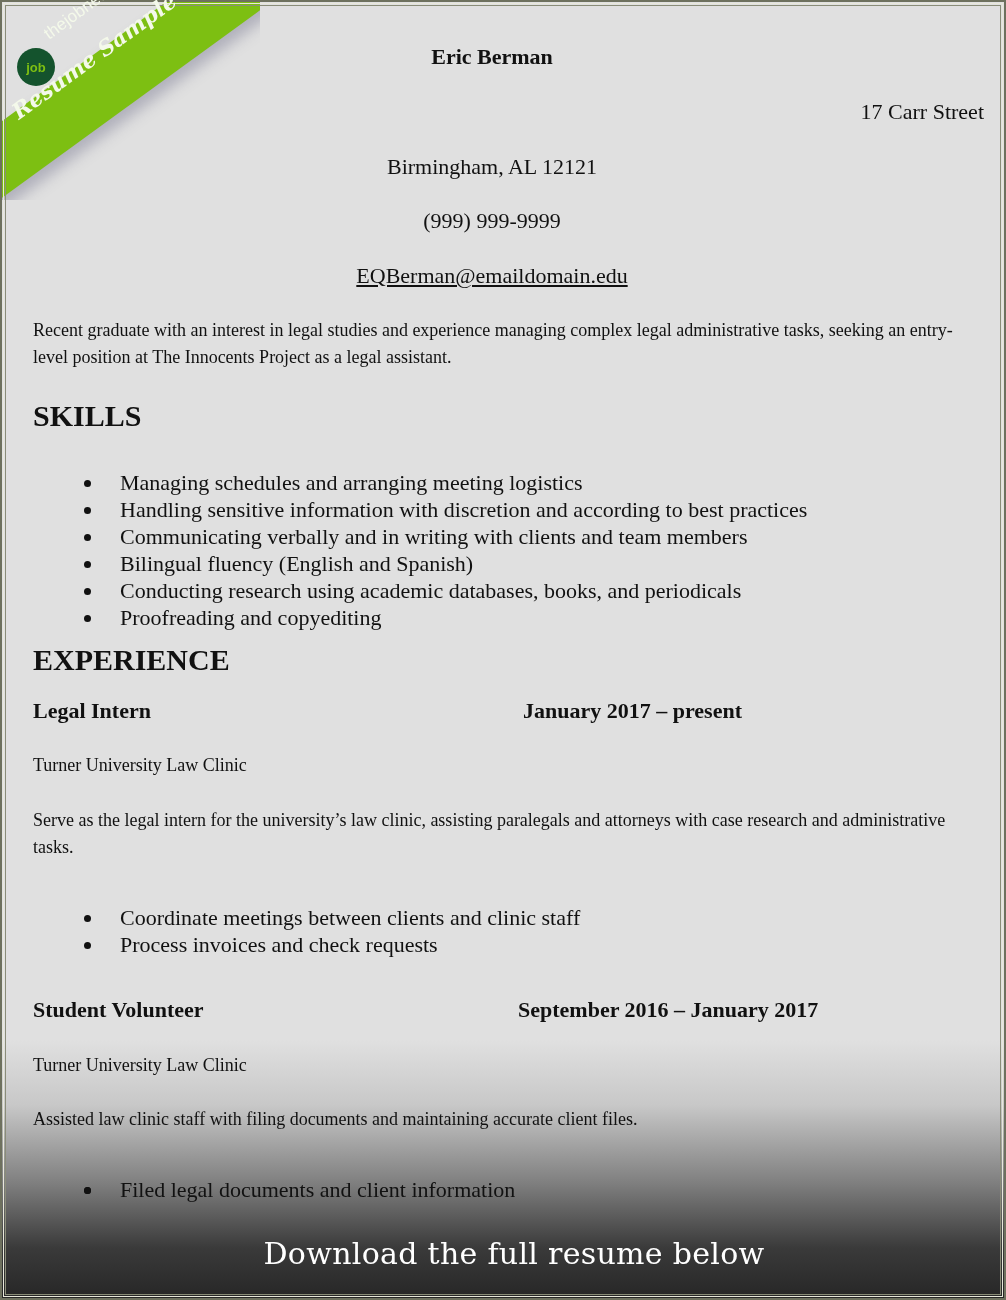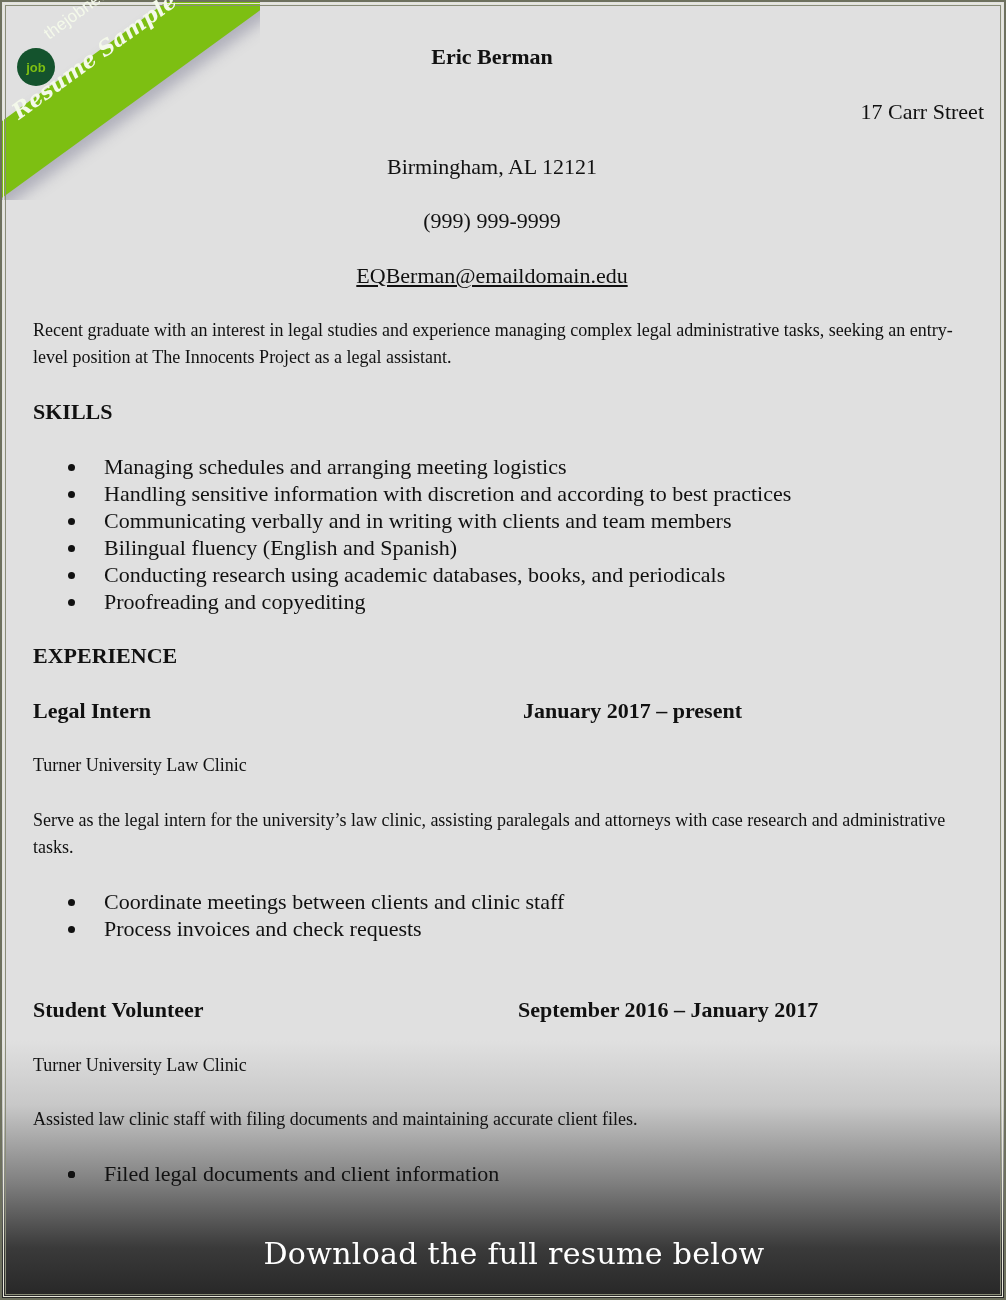--- a/index.html
+++ b/index.html
@@ -48,22 +48,22 @@
     }
     .page { position: absolute; left: 0; top: 0; width: 1006px; }
     .center-line {
       position: absolute; left: 0; width: 984px; text-align: center; font-size: 22px;
     }
     .bold { font-weight: bold; }
     .email { text-decoration: underline; }
     .para {
       position: absolute; left: 33px; width: 930px; font-size: 18px; line-height: 27px;
     }
-    .heading { position: absolute; left: 33px; font-size: 22px; font-weight: bold; }
-    .bullets { position: absolute; left: 33px; margin: 0; padding: 0; list-style: none; font-size: 22px; line-height: 27px; }
+    .heading { position: absolute; left: 33px; font-size: 30px; font-weight: bold; }
+    .bullets { position: absolute; left: 33px; margin: 16px; padding: 0; list-style: none; font-size: 22px; line-height: 27px; }
     .bullets li { position: relative; padding-left: 71px; }
     .bullets li .dot {
       position: absolute; left: 35px; top: 11px; width: 7px; height: 7px; border-radius: 50%; background: #111;
     }
     .job-title { position: absolute; left: 33px; font-size: 22px; font-weight: bold; }
     .job-dates { position: absolute; font-size: 22px; font-weight: bold; }
     .fade {
       position: absolute; left: 0; top: 1040px; width: 1006px; height: 260px; z-index: 2;
       background: linear-gradient(to bottom, rgba(224,224,224,0) 0%, rgba(180,180,180,0.55) 25%, rgba(110,110,110,0.85) 55%, #3a3a3a 80%, #262626 100%);
       pointer-events: none;

